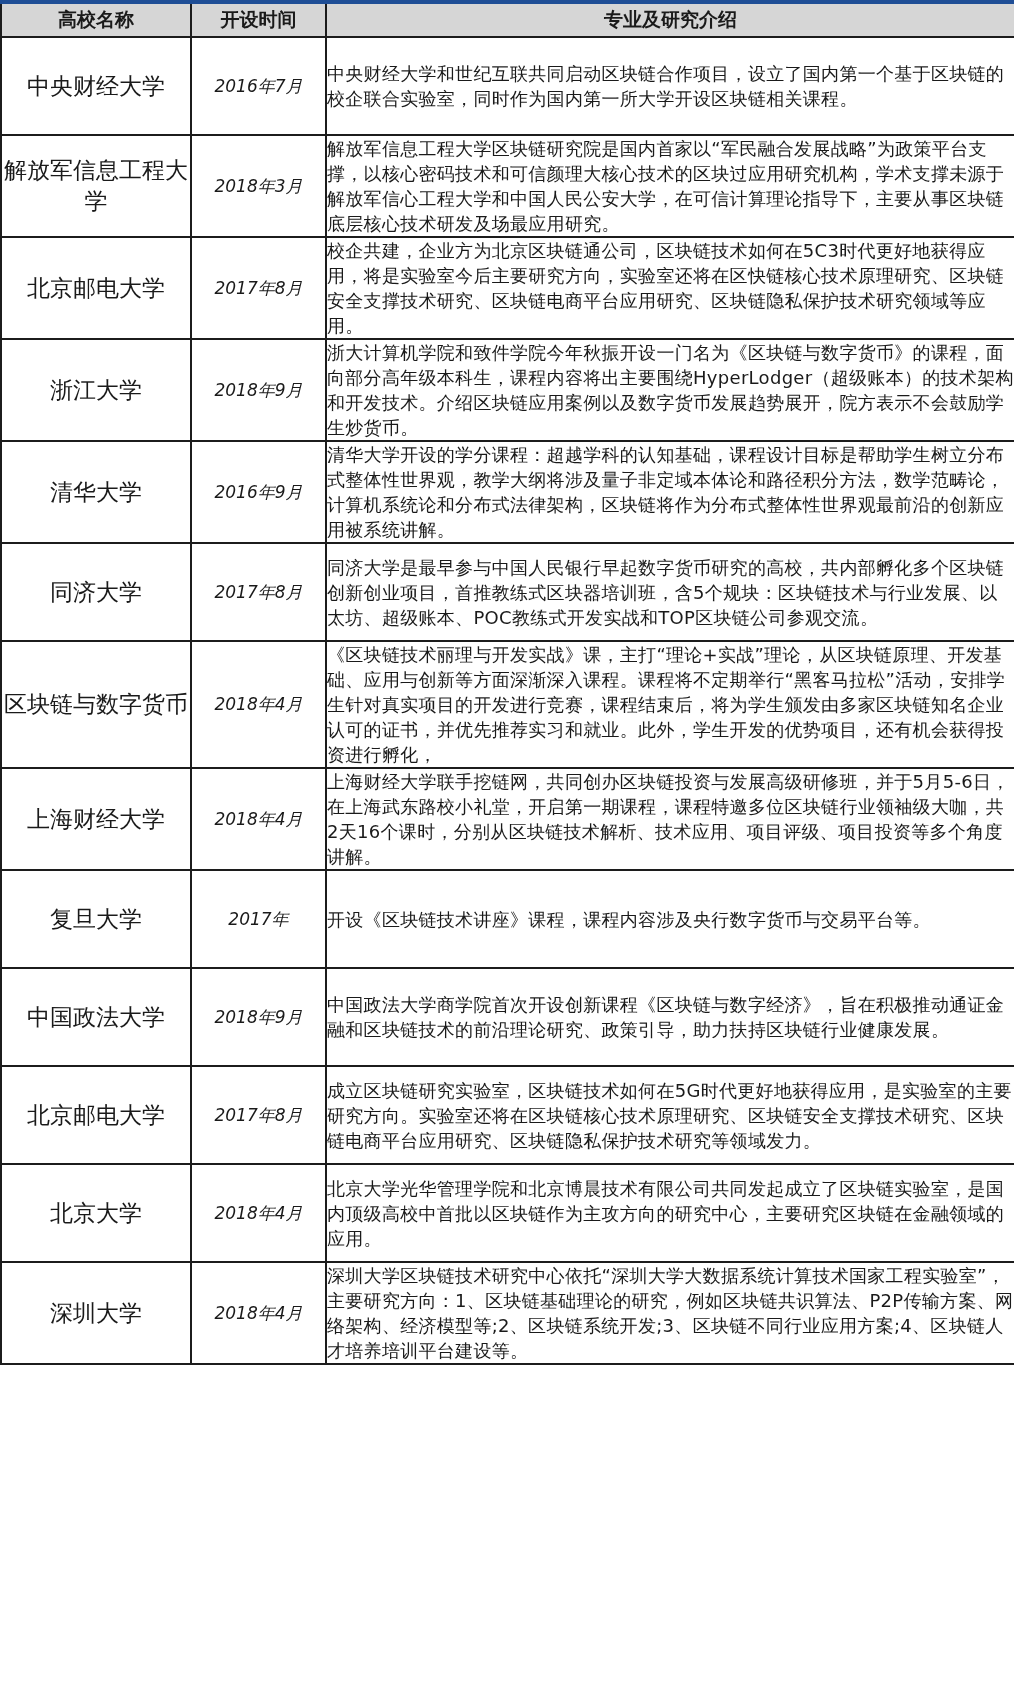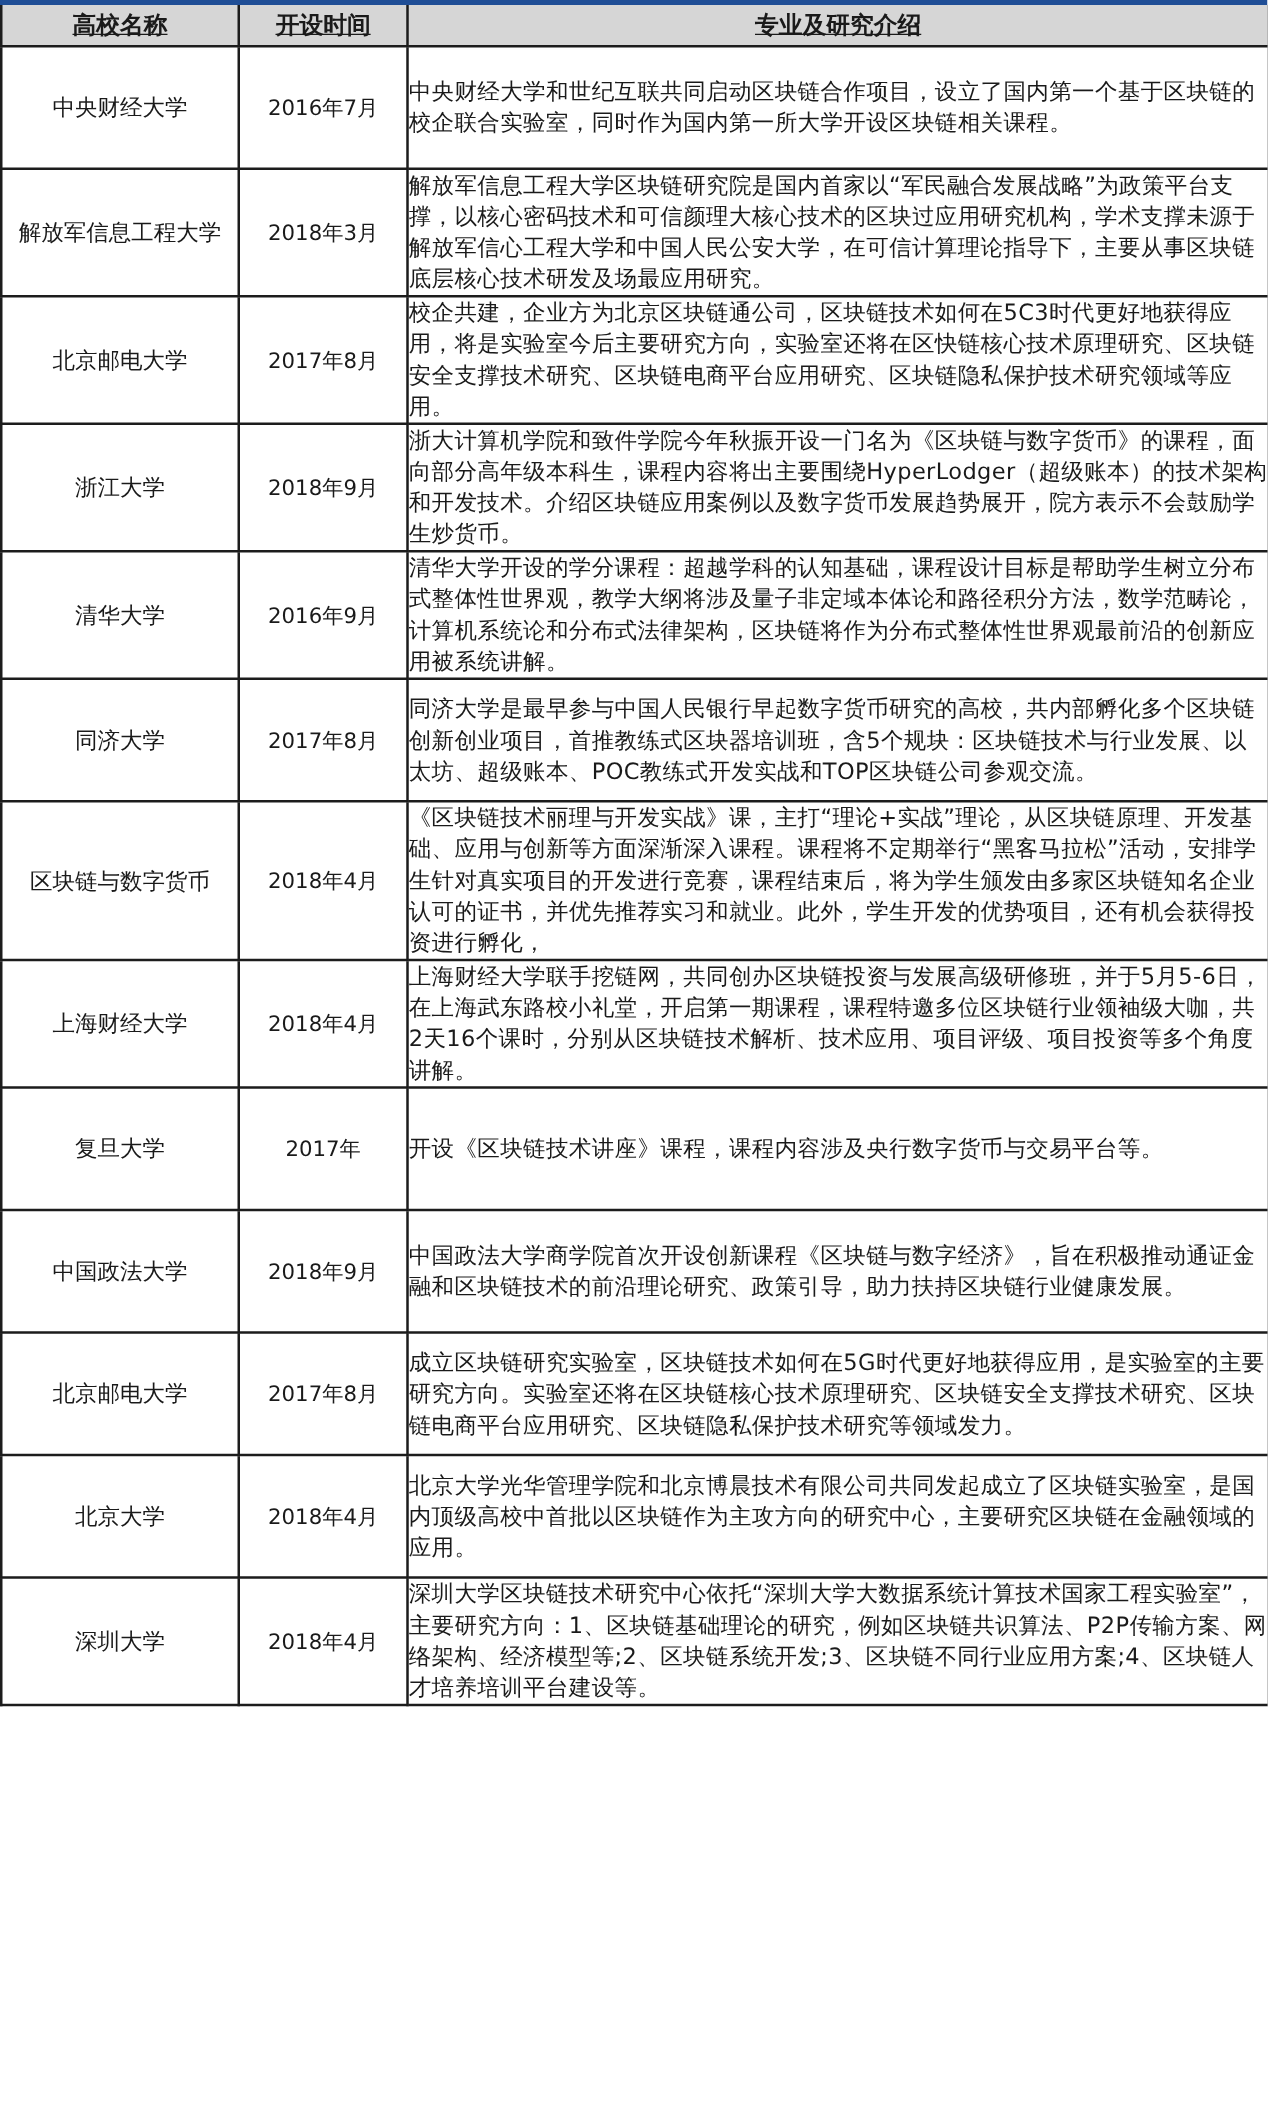--- a/index.html
+++ b/index.html
@@ -7,24 +7,24 @@
   .top-stripe { height: 4px; background: #1f4e96; }
   table.uni { border-collapse: collapse; width: 1014px; table-layout: fixed; }
   table.uni col.c1 { width: 190px; }
   table.uni col.c2 { width: 135px; }
   table.uni col.c3 { width: 689px; }
   table.uni th, table.uni td { border: 2px solid #1c1c1c; }
   table.uni th {
     background: #d6d6d6; height: 32px; font-size: 19px; font-weight: bold; text-align: center; color: #1a1a1a; padding: 0;
   }
   table.uni td { height: 96px; padding: 0; vertical-align: middle; }
-  td.name { text-align: center; font-size: 18px; }
-  td.date { text-align: center; font-size: 17px; }
+  td.name { text-align: center; font-size: 23px; }
+  td.date { text-align: center; font-size: 17px; font-style: italic; }
   td.desc { font-size: 18px; line-height: 25px; padding: 0 4px 0 5px; text-align: left; letter-spacing: 0.3px; }
-  tr:first-child th { border-top: none; text-decoration: underline; }
+  tr:first-child th { border-top: none; }
   th:first-child, td:first-child { border-left: 1px solid #1c1c1c; }
   th:last-child, td:last-child { border-right: 1px solid #1c1c1c; }
 </style>
 </head>
 <body>
 
 <div class="top-stripe"></div>
 <table class="uni">
   <colgroup>
       <col class="c1">

